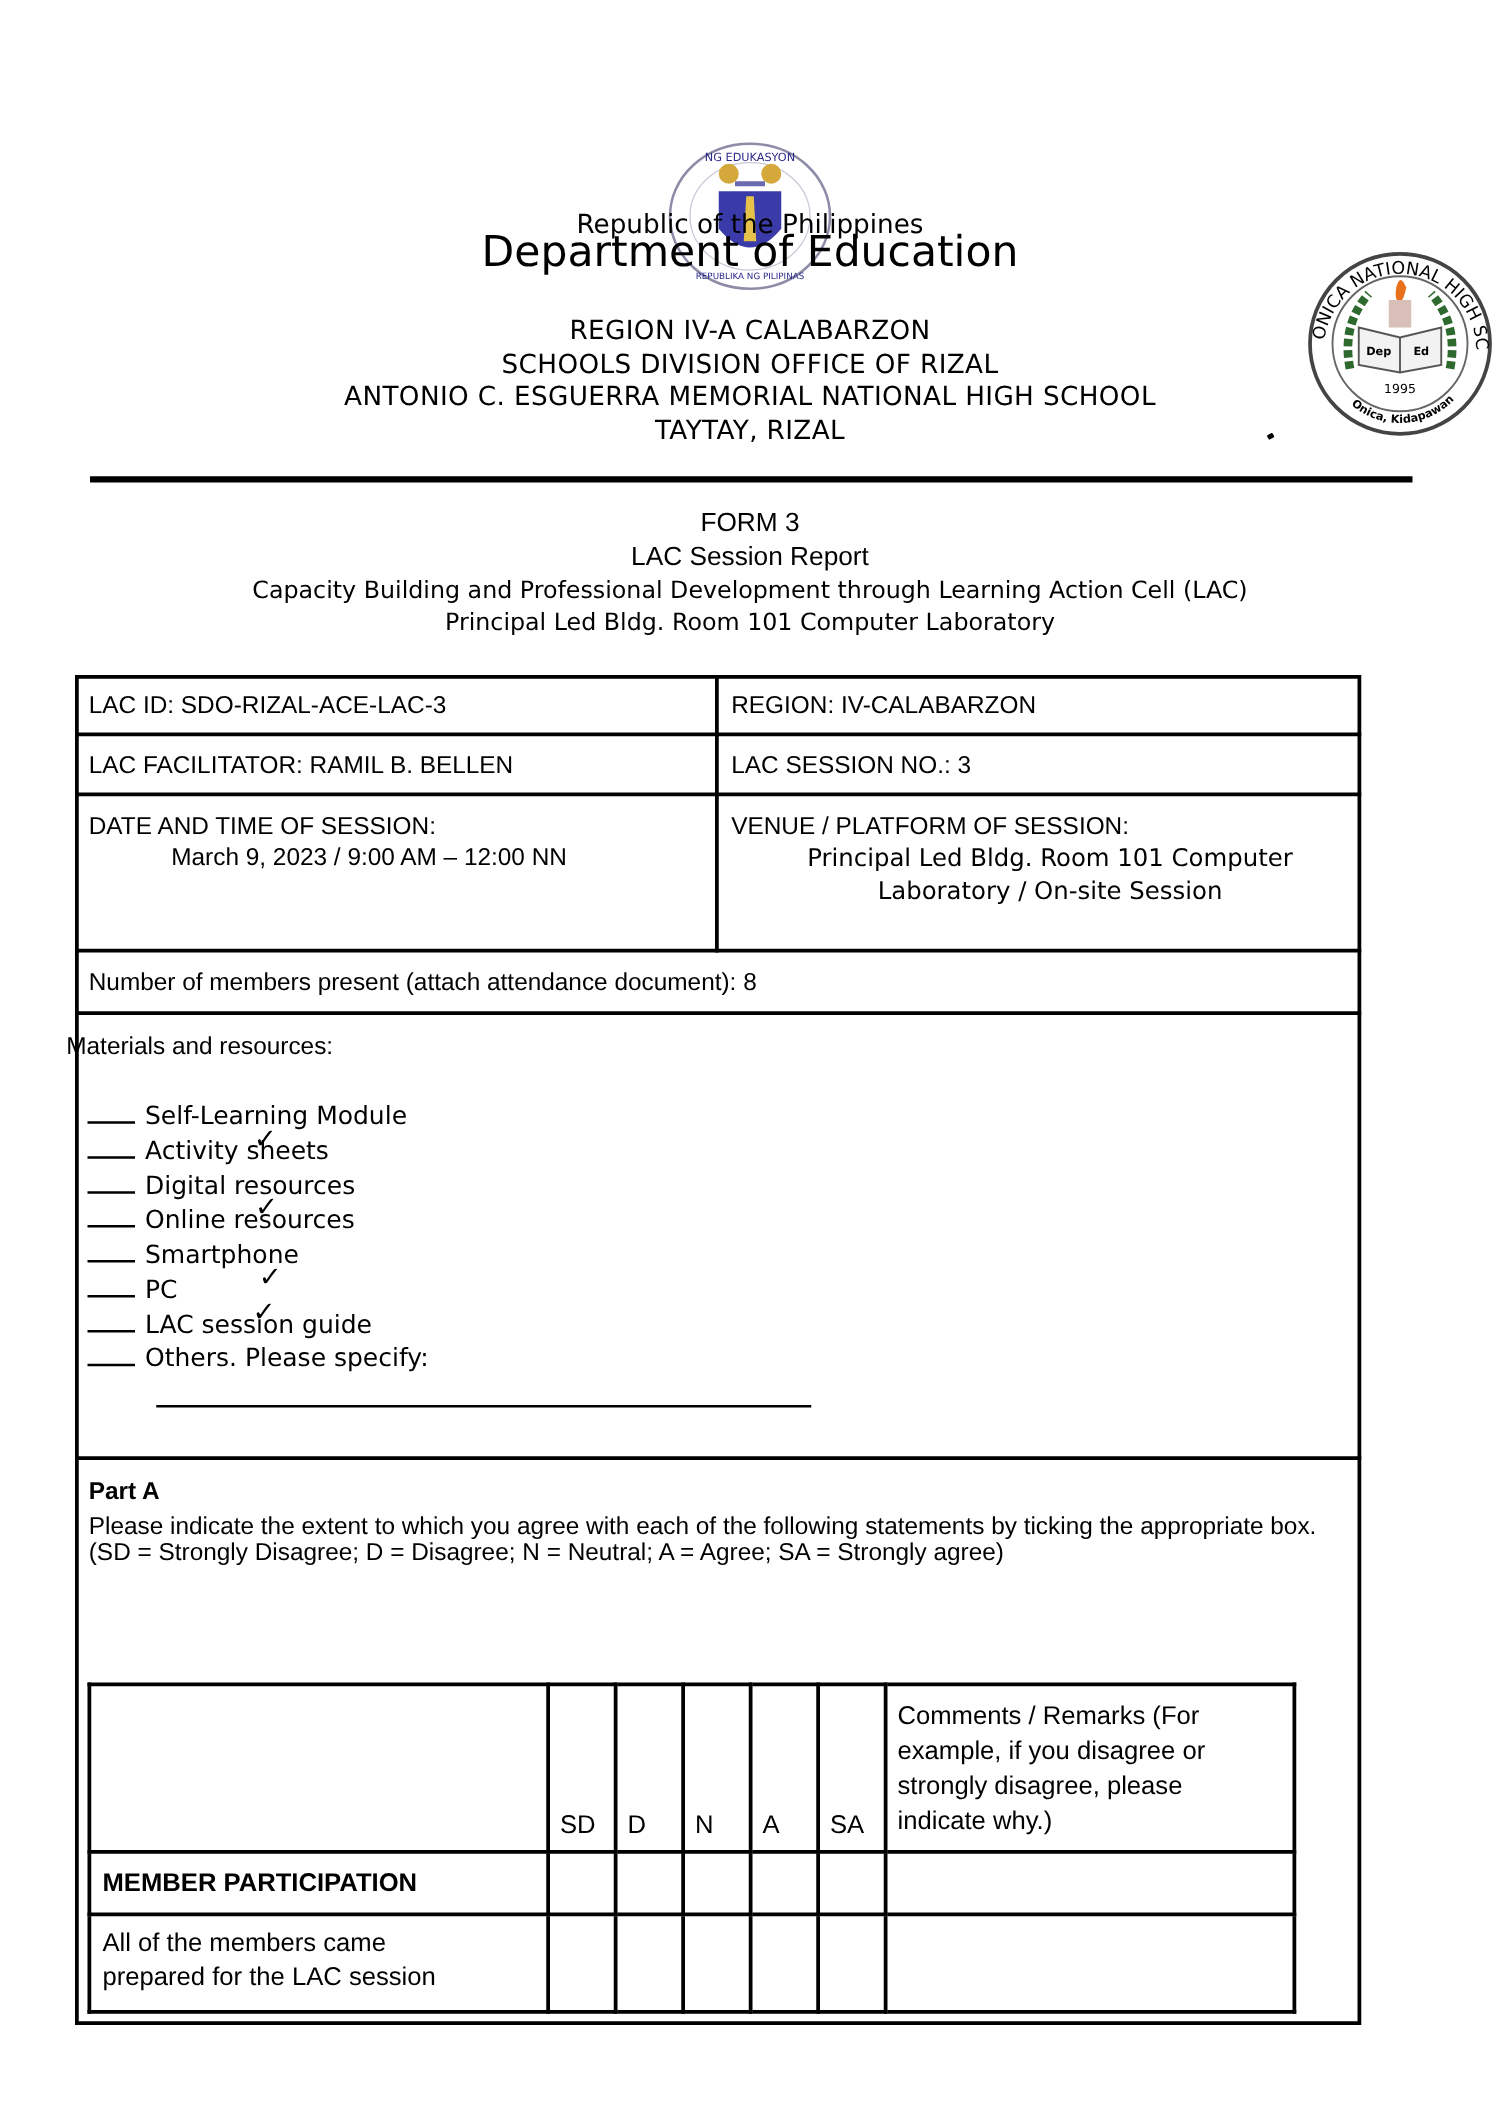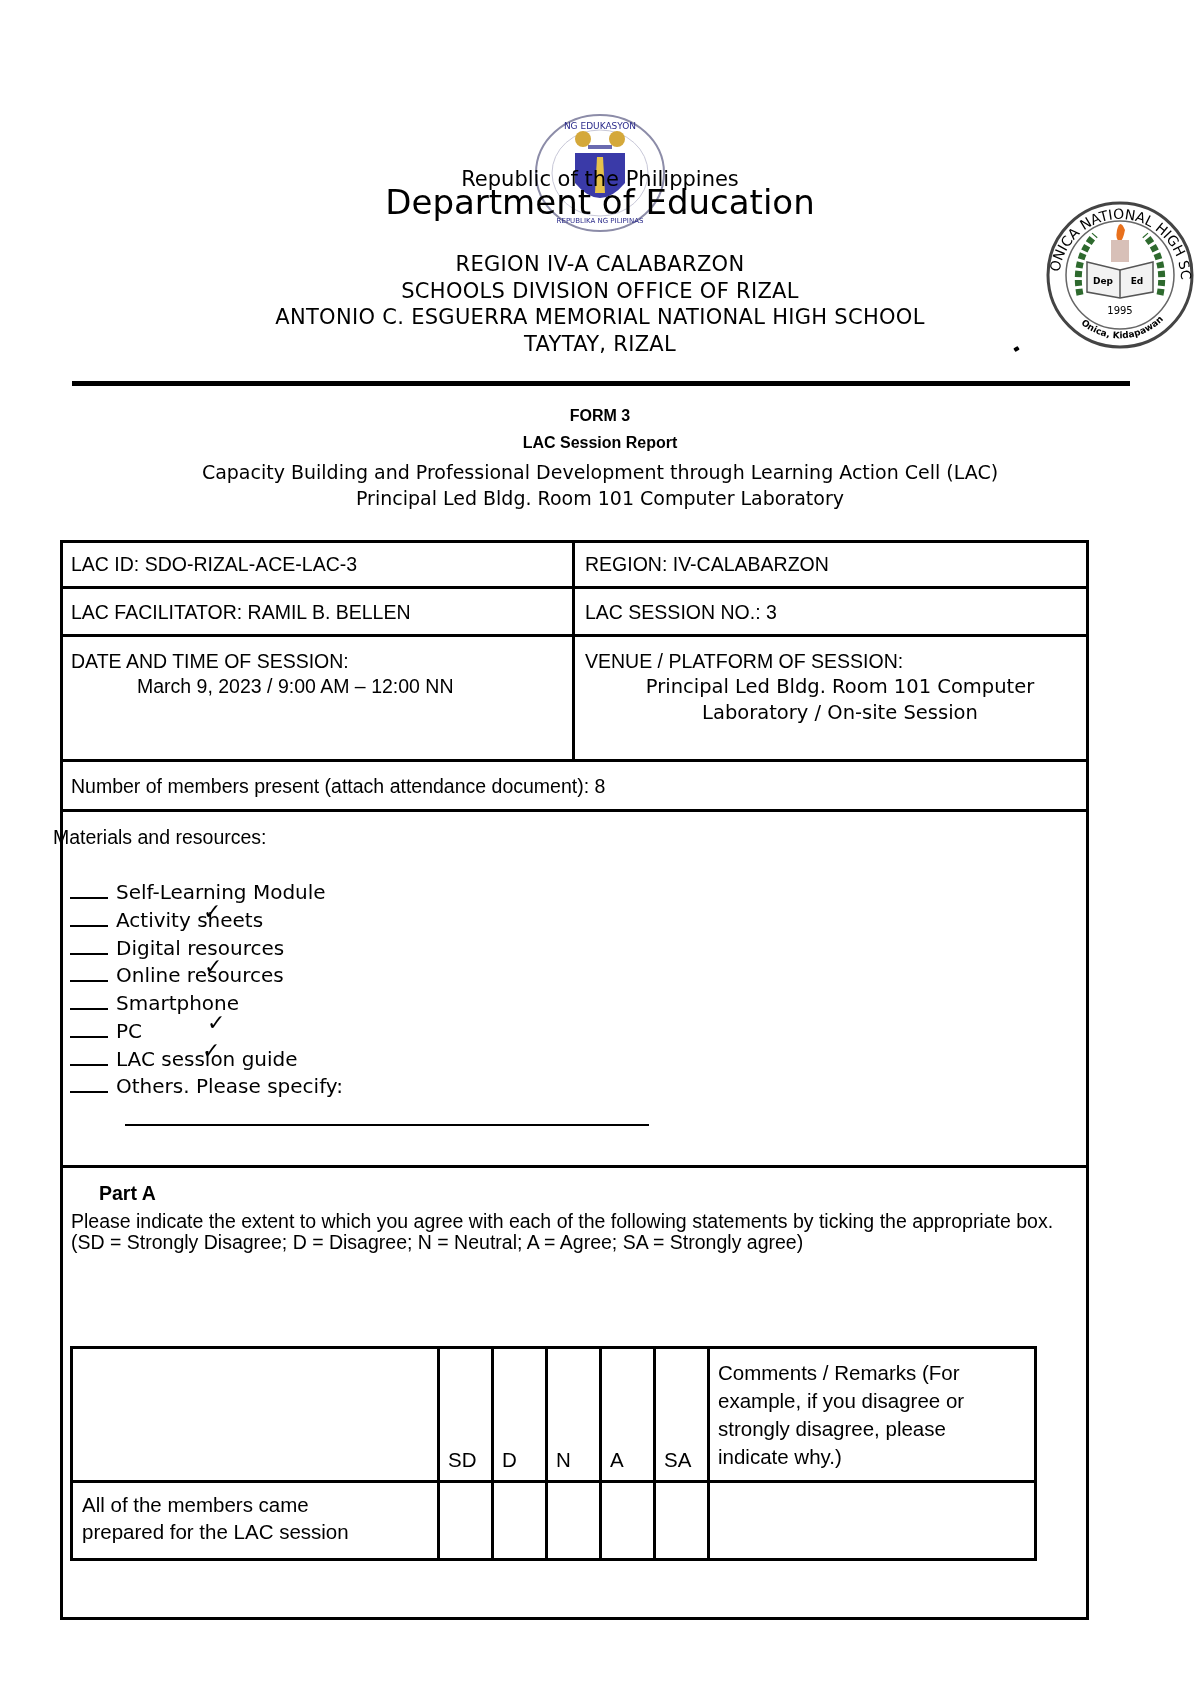--- a/index.html
+++ b/index.html
@@ -11,21 +11,21 @@
   
   #deped-seal { left:533px; top:113px; width:134px; height:120px; }
   #school-seal { left:1045px; top:200px; width:150px; height:150px; }
   .hdr-small { font-size:21px; }
   .hdr-big { font-size:34px; }
   .hdr-line { font-size:21px; letter-spacing:0.3px; }
   #rule { left:72px; top:381px; width:1058px; height:5px; background:#000; }
   #tiny-dot { left:1014px; top:347px; width:5px; height:4px; background:#000; transform:rotate(-30deg); border-radius:1px; }
 
   
-  .form-title { font-family:"Liberation Sans", sans-serif; font-weight:bold; font-size:16px; }
+  .form-title { font-family:"Liberation Sans", sans-serif; font-weight:normal; font-size:21px; }
   .form-sub { font-family:"DejaVu Sans", sans-serif; font-size:19px; }
 
   
   #form-box { left:60px; top:540px; width:1029px; height:1080px; border:3px solid #000; box-sizing:border-box; }
   .cell { position:absolute; box-sizing:border-box; font-family:"Liberation Sans", sans-serif; font-size:19.5px; }
   .hline { position:absolute; height:3px; background:#000; left:60px; width:1029px; }
   .vline { position:absolute; width:3px; background:#000; }
 
   .mat-item { position:absolute; left:70px; font-family:"DejaVu Sans", sans-serif; font-size:20px; white-space:nowrap; }
   .mat-blank { display:inline-block; width:38px; border-bottom:2px solid #000; margin-right:8px; height:14px; vertical-align:baseline; }
@@ -113,35 +113,44 @@
 <div class="mat-item" style="top:1019px;"><span class="mat-blank"></span><span>PC</span></div>
 <div class="mat-item" style="top:1047px;"><span class="mat-blank"></span><span>LAC session guide</span></div>
 <div class="mat-item" style="top:1074px;"><span class="mat-blank"></span><span>Others. Please specify:</span></div>
 <div class="abs" style="left:125px; top:1124px; width:524px; border-bottom:2px solid #000;"></div>
 
 <span class="check" style="left:203px; top:899px;">✓</span>
 <span class="check" style="left:204px; top:954px;">✓</span>
 <span class="check" style="left:207px; top:1010px;">✓</span>
 <span class="check" style="left:202px; top:1038px;">✓</span>
 
-<div class="cell" style="left:71px; top:1182px; font-weight:bold;margin-left:28px;">Part A</div>
+<div class="cell" style="left:71px; top:1182px; font-weight:bold;">Part A</div>
 <div class="cell" style="left:71px; top:1208px; width:1010px; line-height:27px;">Please indicate the extent to which you agree with each of the following statements by ticking the appropriate box.</div>
 <div class="cell" style="left:71px; top:1231px;">(SD = Strongly Disagree; D = Disagree; N = Neutral; A = Agree; SA = Strongly agree)</div>
 
 <table id="rating-table">
   <tbody>
       <tr style="height:134px;">
     <td style="width:367px;"></td>
     <td class="scale-hdr" style="width:54px;">SD</td>
     <td class="scale-hdr" style="width:54px;">D</td>
     <td class="scale-hdr" style="width:54px;">N</td>
     <td class="scale-hdr" style="width:54px;">A</td>
     <td class="scale-hdr" style="width:54px;">SA</td>
     <td style="width:327px; padding:10px 24px 8px 8px; line-height:28px; vertical-align:top;">Comments / Remarks (For example, if you disagree or strongly disagree, please indicate why.)</td>
   </tr>
+  <tr style="height:50px;">
+    <td style="padding-left:9px; vertical-align:middle; font-weight:bold;">MEMBER PARTICIPATION</td>
+    <td></td>
+    <td></td>
+    <td></td>
+    <td></td>
+    <td></td>
+    <td></td>
+  </tr>
   <tr style="height:78px;">
     <td style="padding:0 60px 6px 9px; vertical-align:middle; line-height:27px;">All of the members came prepared for the LAC session</td>
     <td></td>
     <td></td>
     <td></td>
     <td></td>
     <td></td>
     <td></td>
   </tr>
 </tbody>

